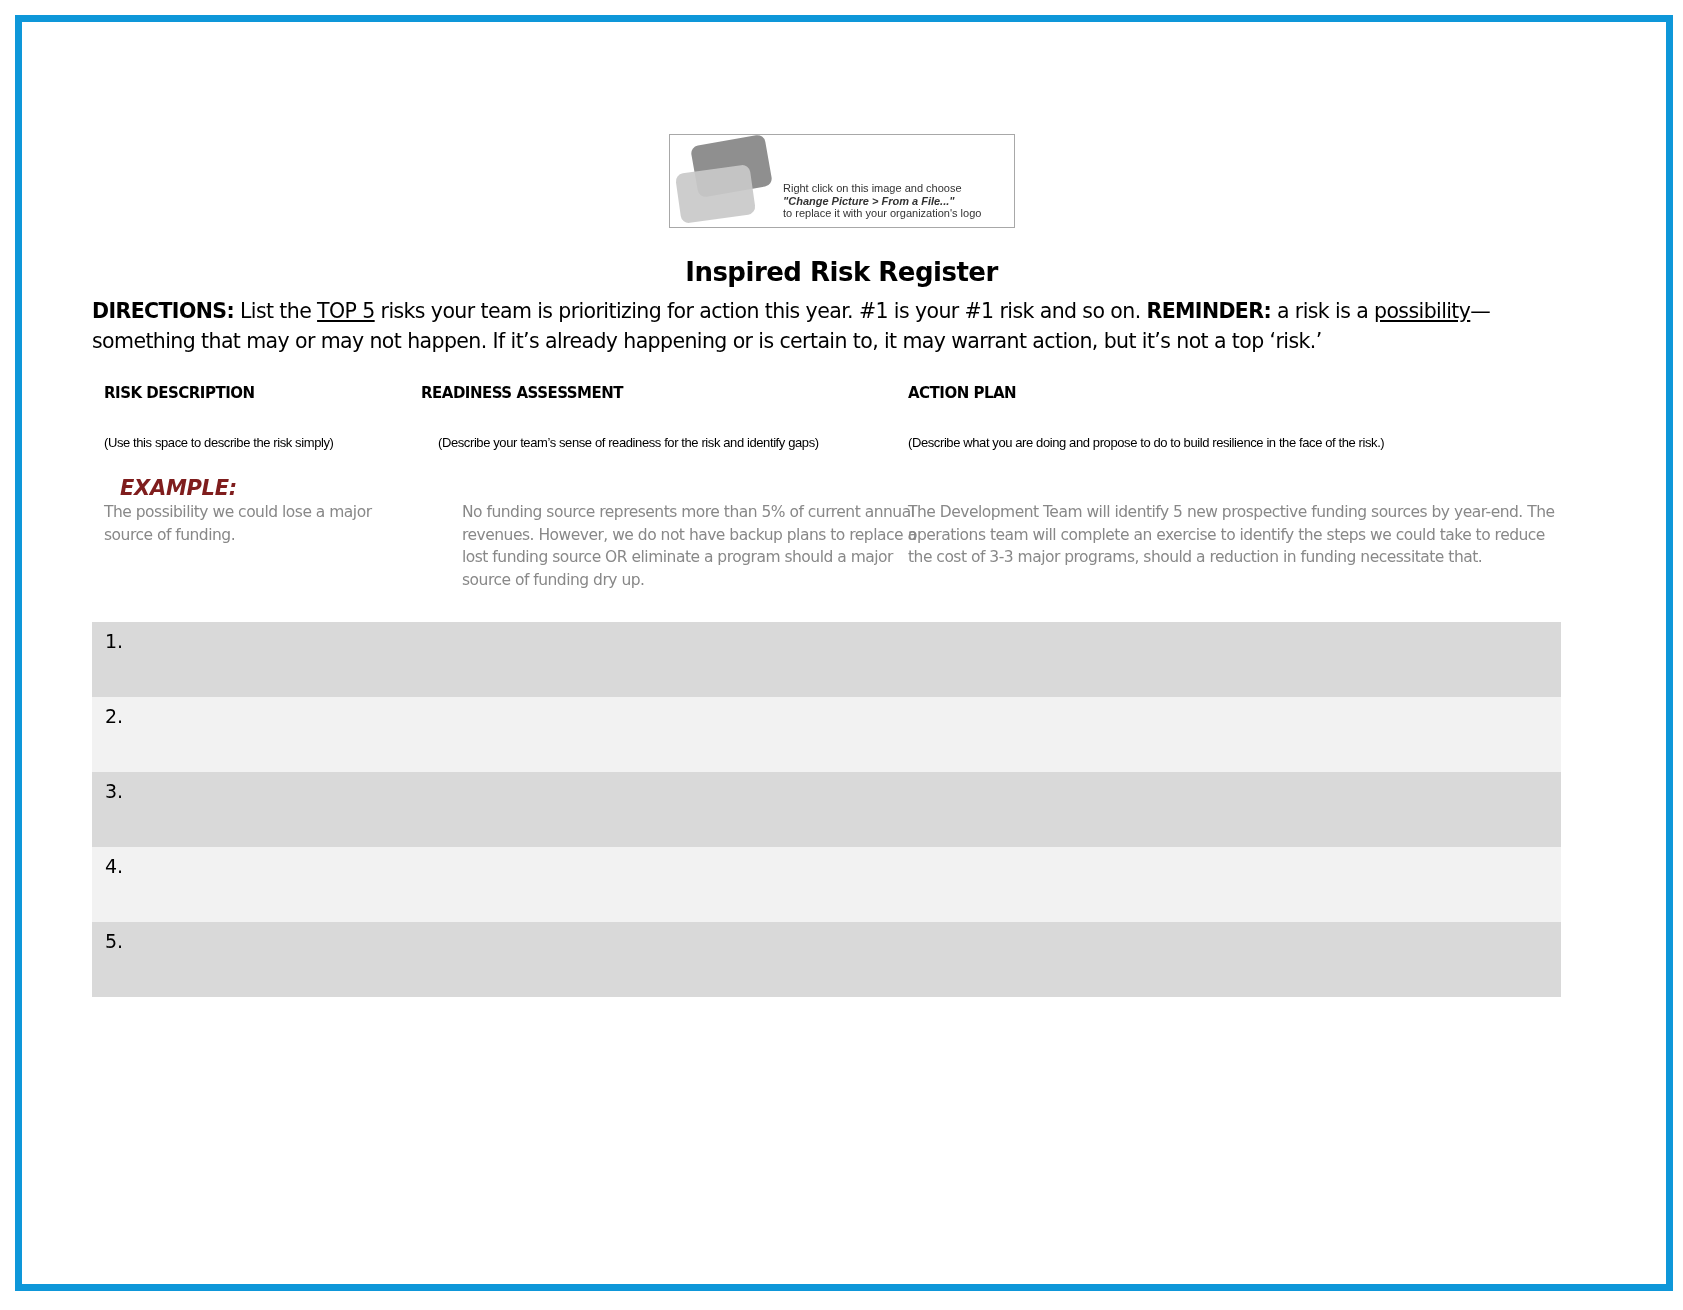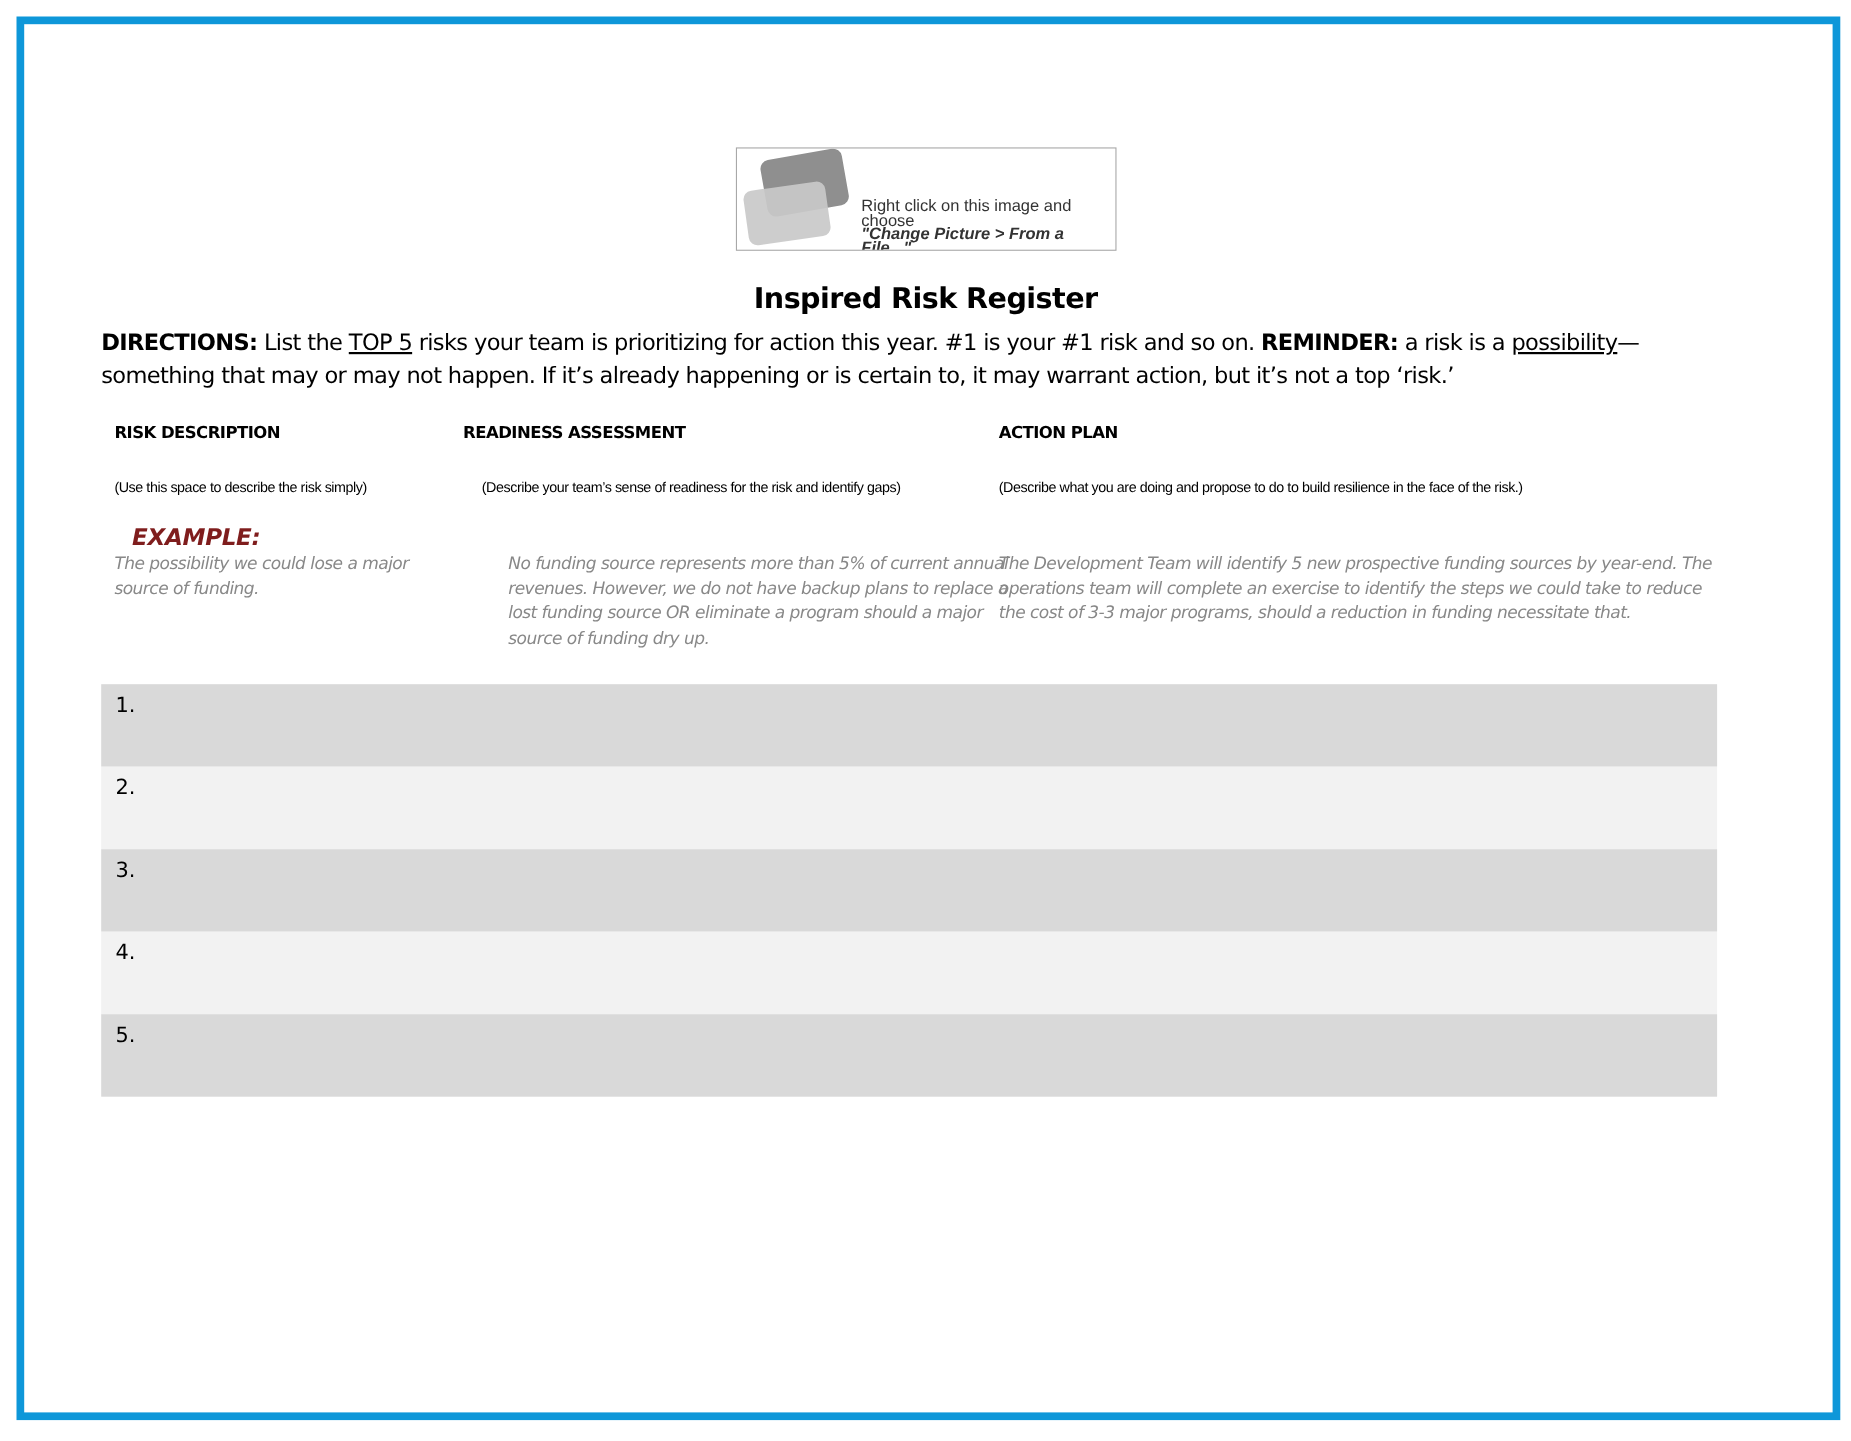--- a/index.html
+++ b/index.html
@@ -2,30 +2,30 @@
 <html><head>
 <meta charset="utf-8">
 <style>
   html,body{margin:0;padding:0;background:#fff;}
   body{width:1683px;height:1310px;position:relative;overflow:hidden;font-family:"Liberation Sans","DejaVu Sans",sans-serif;color:#000;}
   .frame{position:absolute;left:15px;top:15px;width:1644px;height:1262px;border:7px solid #0e97d9;}
   .logo{position:absolute;left:669px;top:134px;width:344px;height:92px;border:1px solid #a8a8a8;background:#fff;overflow:hidden;}
   .logo .r1{position:absolute;left:24px;top:5px;width:75px;height:52px;background:#8f8f8f;border-radius:8px;transform:rotate(-10deg);}
   .logo .r2{position:absolute;left:8px;top:34px;width:75px;height:50px;background:#c9c9c9;opacity:.92;border-radius:8px;transform:rotate(-8deg);}
   .logo .big{position:absolute;left:112px;top:6px;font-size:37px;letter-spacing:.5px;line-height:40px;color:#111;}
-  .logo .small{position:absolute;left:113px;top:47px;font-size:15px;line-height:12.5px;color:#333;}
+  .logo .small{position:absolute;left:113px;top:47px;font-size:11px;line-height:12.5px;color:#333;}
   .logo .small .it{font-weight:bold;font-style:italic;}
   .title{position:absolute;left:0;width:1683px;top:257px;text-align:center;font-family:"DejaVu Sans",sans-serif;font-weight:bold;font-size:26px;letter-spacing:-0.5px;}
   .directions{position:absolute;left:92px;top:296px;width:1470px;font-family:"DejaVu Sans",sans-serif;font-size:20.5px;line-height:30px;letter-spacing:-0.6px;}
   .u{text-decoration:underline;}
   .b{font-weight:bold;}
   .colhead{position:absolute;top:384px;font-family:"DejaVu Sans",sans-serif;font-weight:bold;font-size:15px;letter-spacing:-0.5px;}
   .colsub{position:absolute;top:432px;font-family:Liberation Sans, sans-serif;font-size:13px;line-height:22px;letter-spacing:-0.4px;}
   .example-label{position:absolute;left:120px;top:476px;font-family:"DejaVu Sans",sans-serif;font-weight:bold;font-style:italic;font-size:21px;color:#7f1d1d;letter-spacing:-0.3px;}
-  .ex{position:absolute;top:501px;font-family:"DejaVu Sans",sans-serif;font-style:italic;font-size:15.5px;line-height:22.7px;color:#888;letter-spacing:-0.5px;}
+  .ex{position:absolute;top:501px;font-family:"DejaVu Sans",sans-serif;font-size:15.5px;line-height:22.7px;color:#888;letter-spacing:-0.5px;}
   .table{position:absolute;left:92px;top:622px;width:1469px;}
   .row{height:75px;position:relative;}
   .row.dark{background:#d9d9d9;}
   .row.light{background:#f2f2f2;}
   .row .num{position:absolute;left:13px;top:8px;font-family:"DejaVu Sans",sans-serif;font-size:19px;}
 </style>
 </head>
 <body>
 
 <div class="frame"></div>

